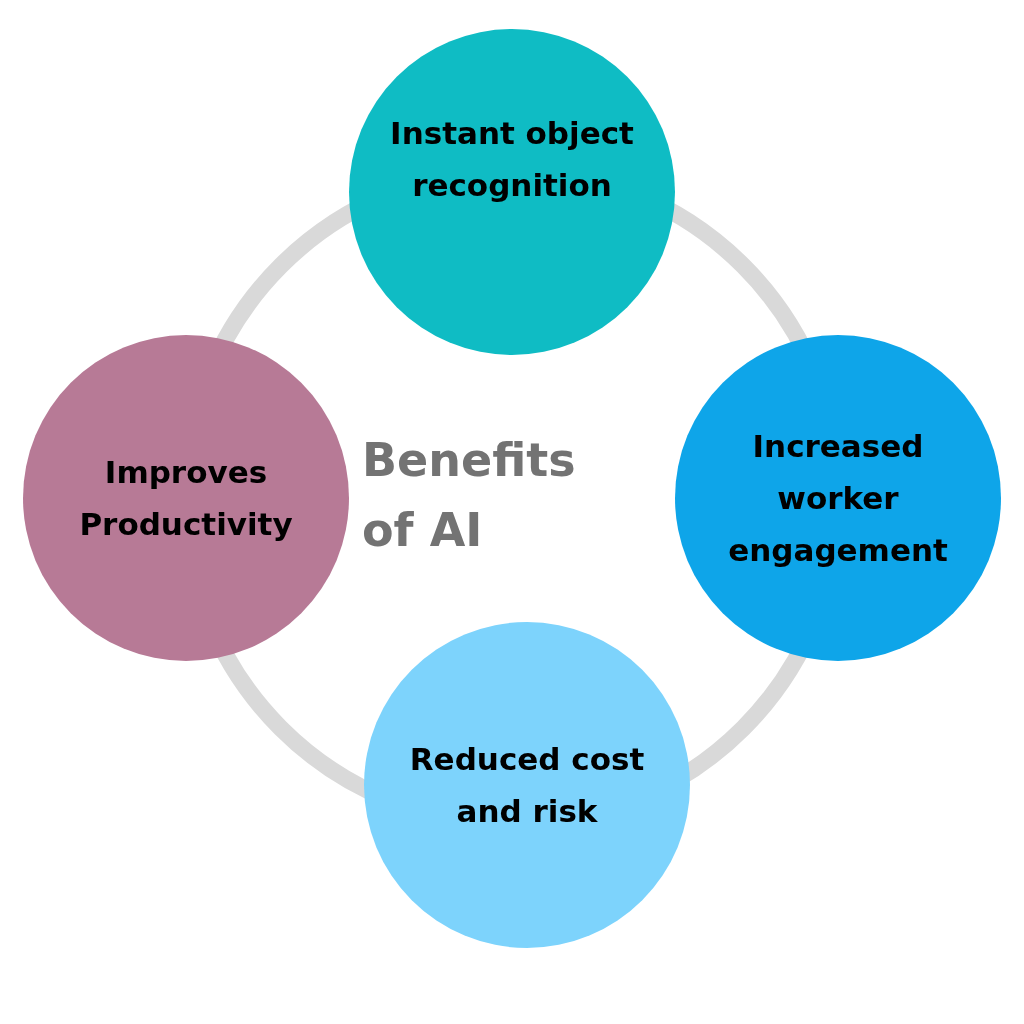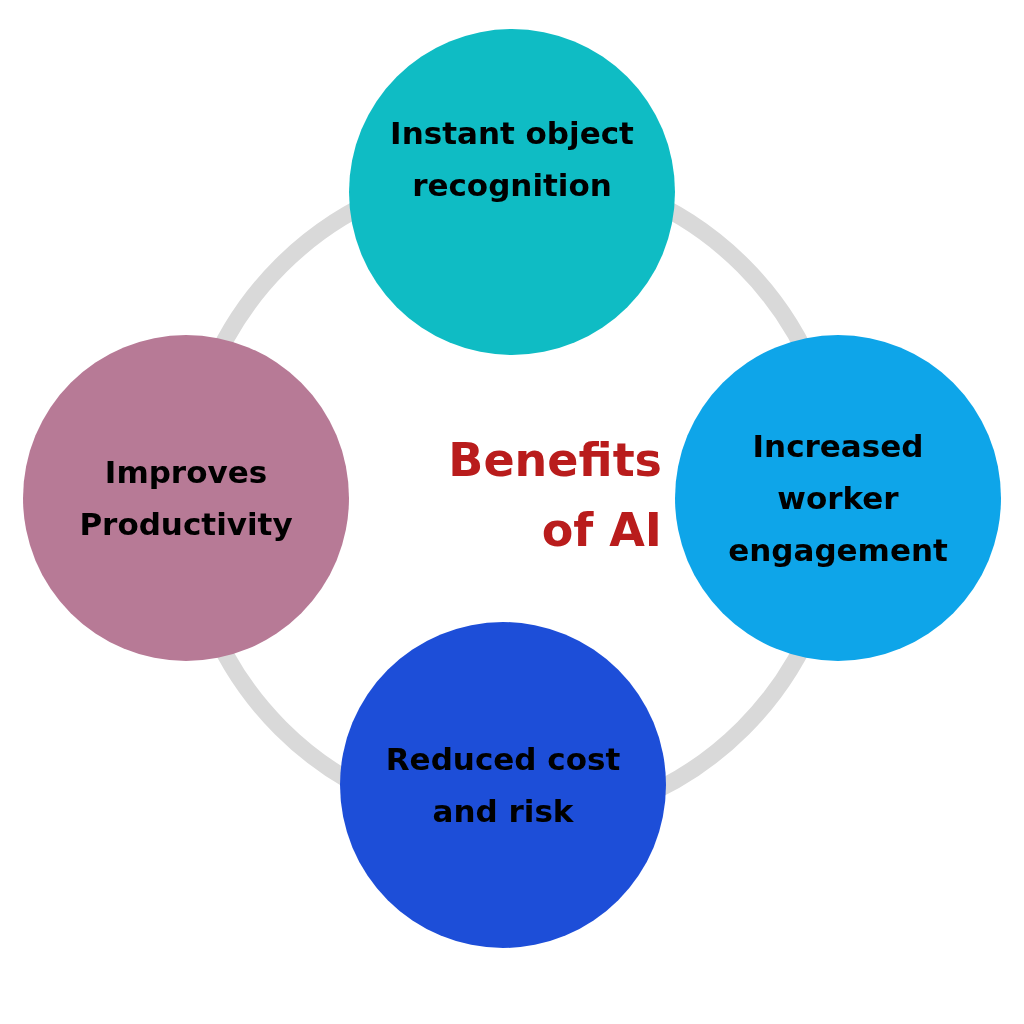--- a/index.html
+++ b/index.html
@@ -3,42 +3,42 @@
 <meta charset="utf-8">
 <style>
   html, body { margin: 0; padding: 0; background: #ffffff; }
   body { width: 1024px; height: 1024px; position: relative; overflow: hidden;
          font-family: "DejaVu Sans", "Liberation Sans", sans-serif; }
   .ring { position: absolute; left: 0; top: 0; }
   .node { position: absolute; width: 326px; height: 326px; border-radius: 50%;
           display: flex; align-items: center; justify-content: center; box-sizing: border-box; }
   .node-text { color: #000; font-weight: bold; text-align: center; white-space: pre-line;
                font-size: 31px; line-height: 52px; letter-spacing: 0px; }
-  .center-title { position: absolute; left: 362px; top: 425px; width: 300px; text-align: right;
-                  font-weight: bold; font-size: 46px; line-height: 70px; color: #b91c1c; white-space: pre-line; }
+  .center-title { position: absolute; left: 362px; top: 425px; width: 300px; text-align: left;
+                  font-weight: bold; font-size: 46px; line-height: 70px; color: #737373; white-space: pre-line; }
 </style>
 </head>
 <body>
 
 <svg class="ring" width="1024" height="1024" viewBox="0 0 1024 1024">
   <circle cx="512" cy="497" r="327" fill="none" stroke="#d9d9d9" stroke-width="17"></circle>
 </svg>
 
 <div class="node" style="left:349px; top:29px; background:#0fbcc4;">
   <span class="node-text" style="margin-top:-66px;">Instant object
 recognition</span>
 </div>
 
 <div class="node" style="left:675px; top:335px; background:#0ea5e9;">
   <span class="node-text">Increased
 worker
 engagement</span>
 </div>
 
-<div class="node" style="left:340px; top:622px; background:#1d4ed8;">
+<div class="node" style="left:364px; top:622px; background:#7dd3fc;">
   <span class="node-text">Reduced cost
 and risk</span>
 </div>
 
 <div class="node" style="left:23px; top:335px; background:#b77a96;">
   <span class="node-text">Improves
 Productivity</span>
 </div>
 
 <div class="center-title">Benefits

